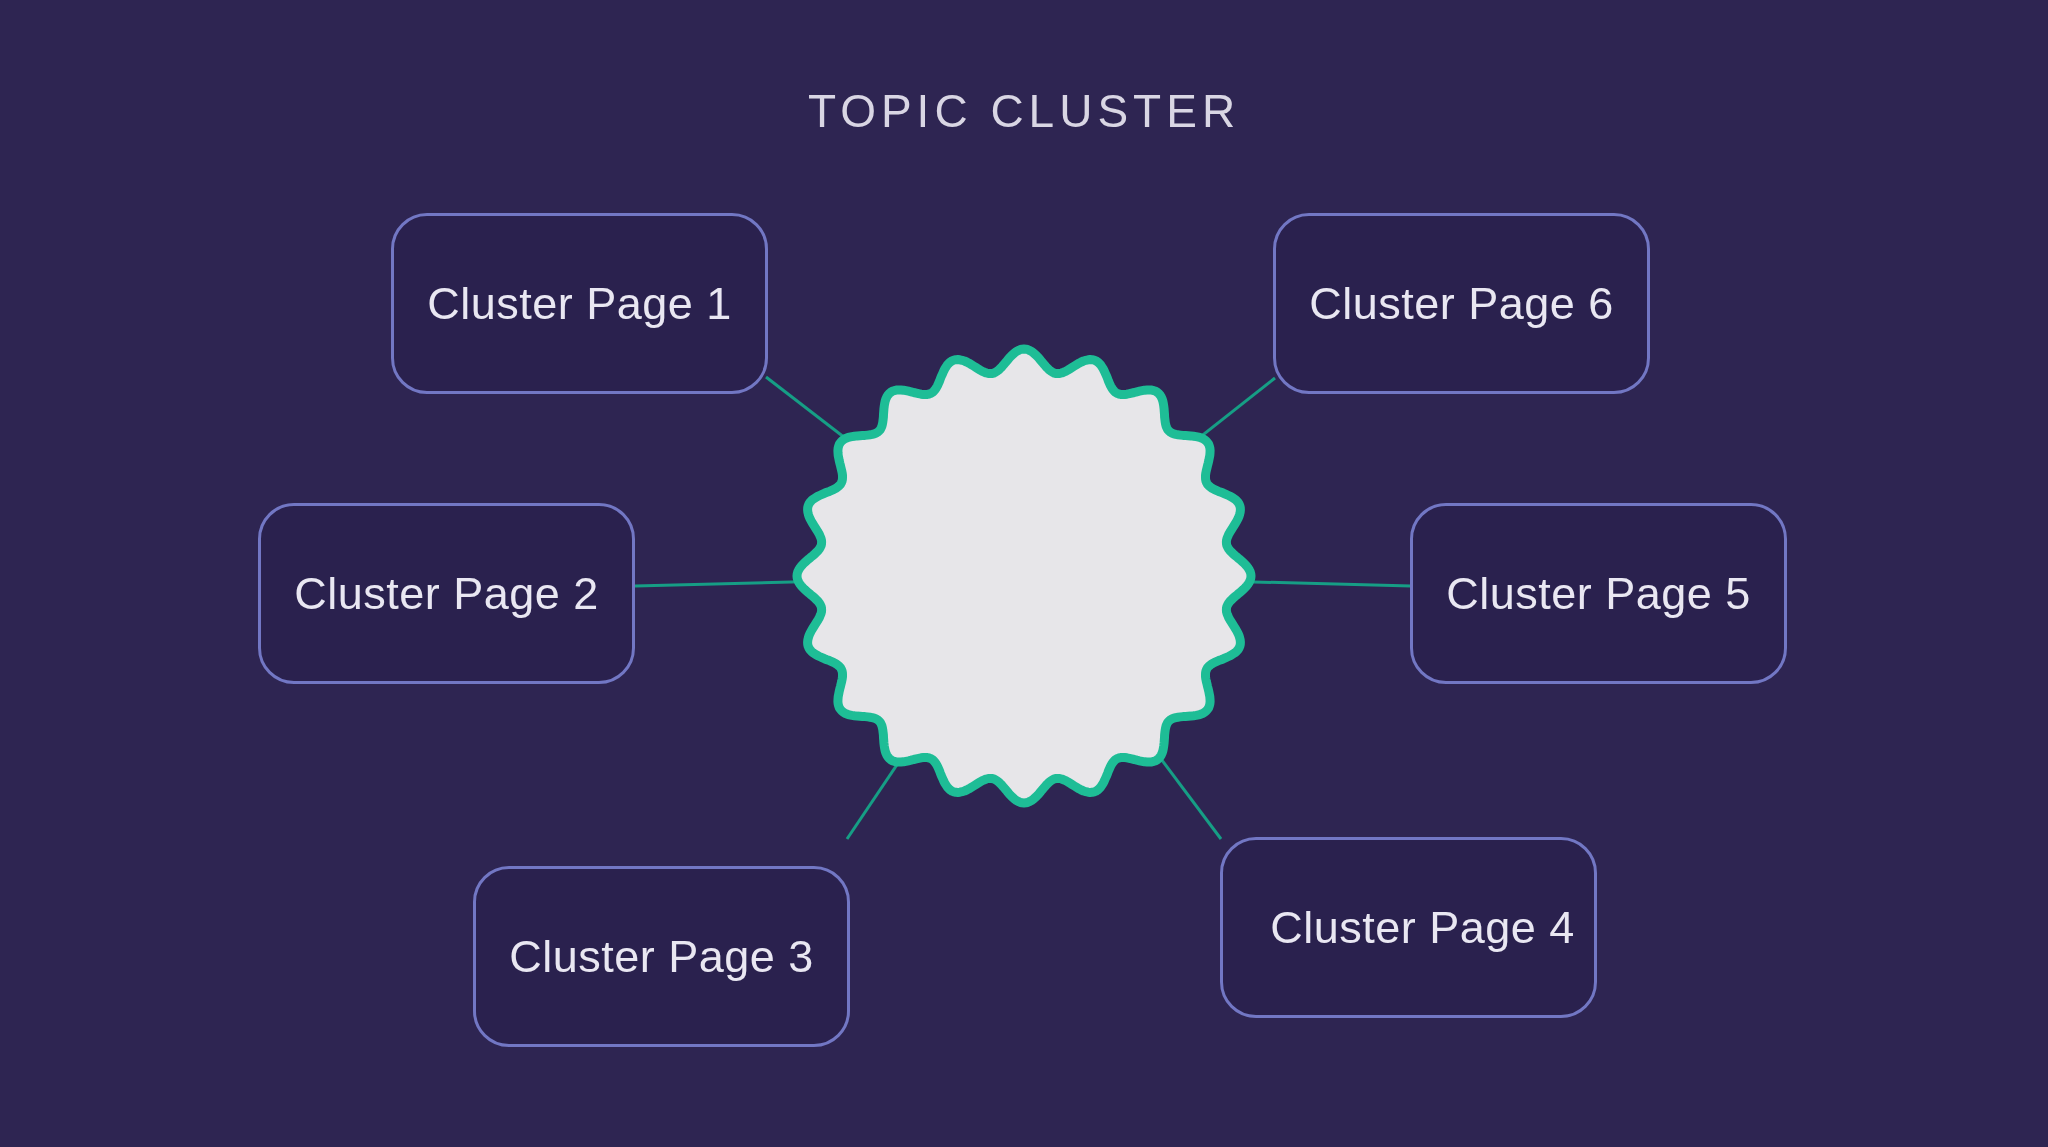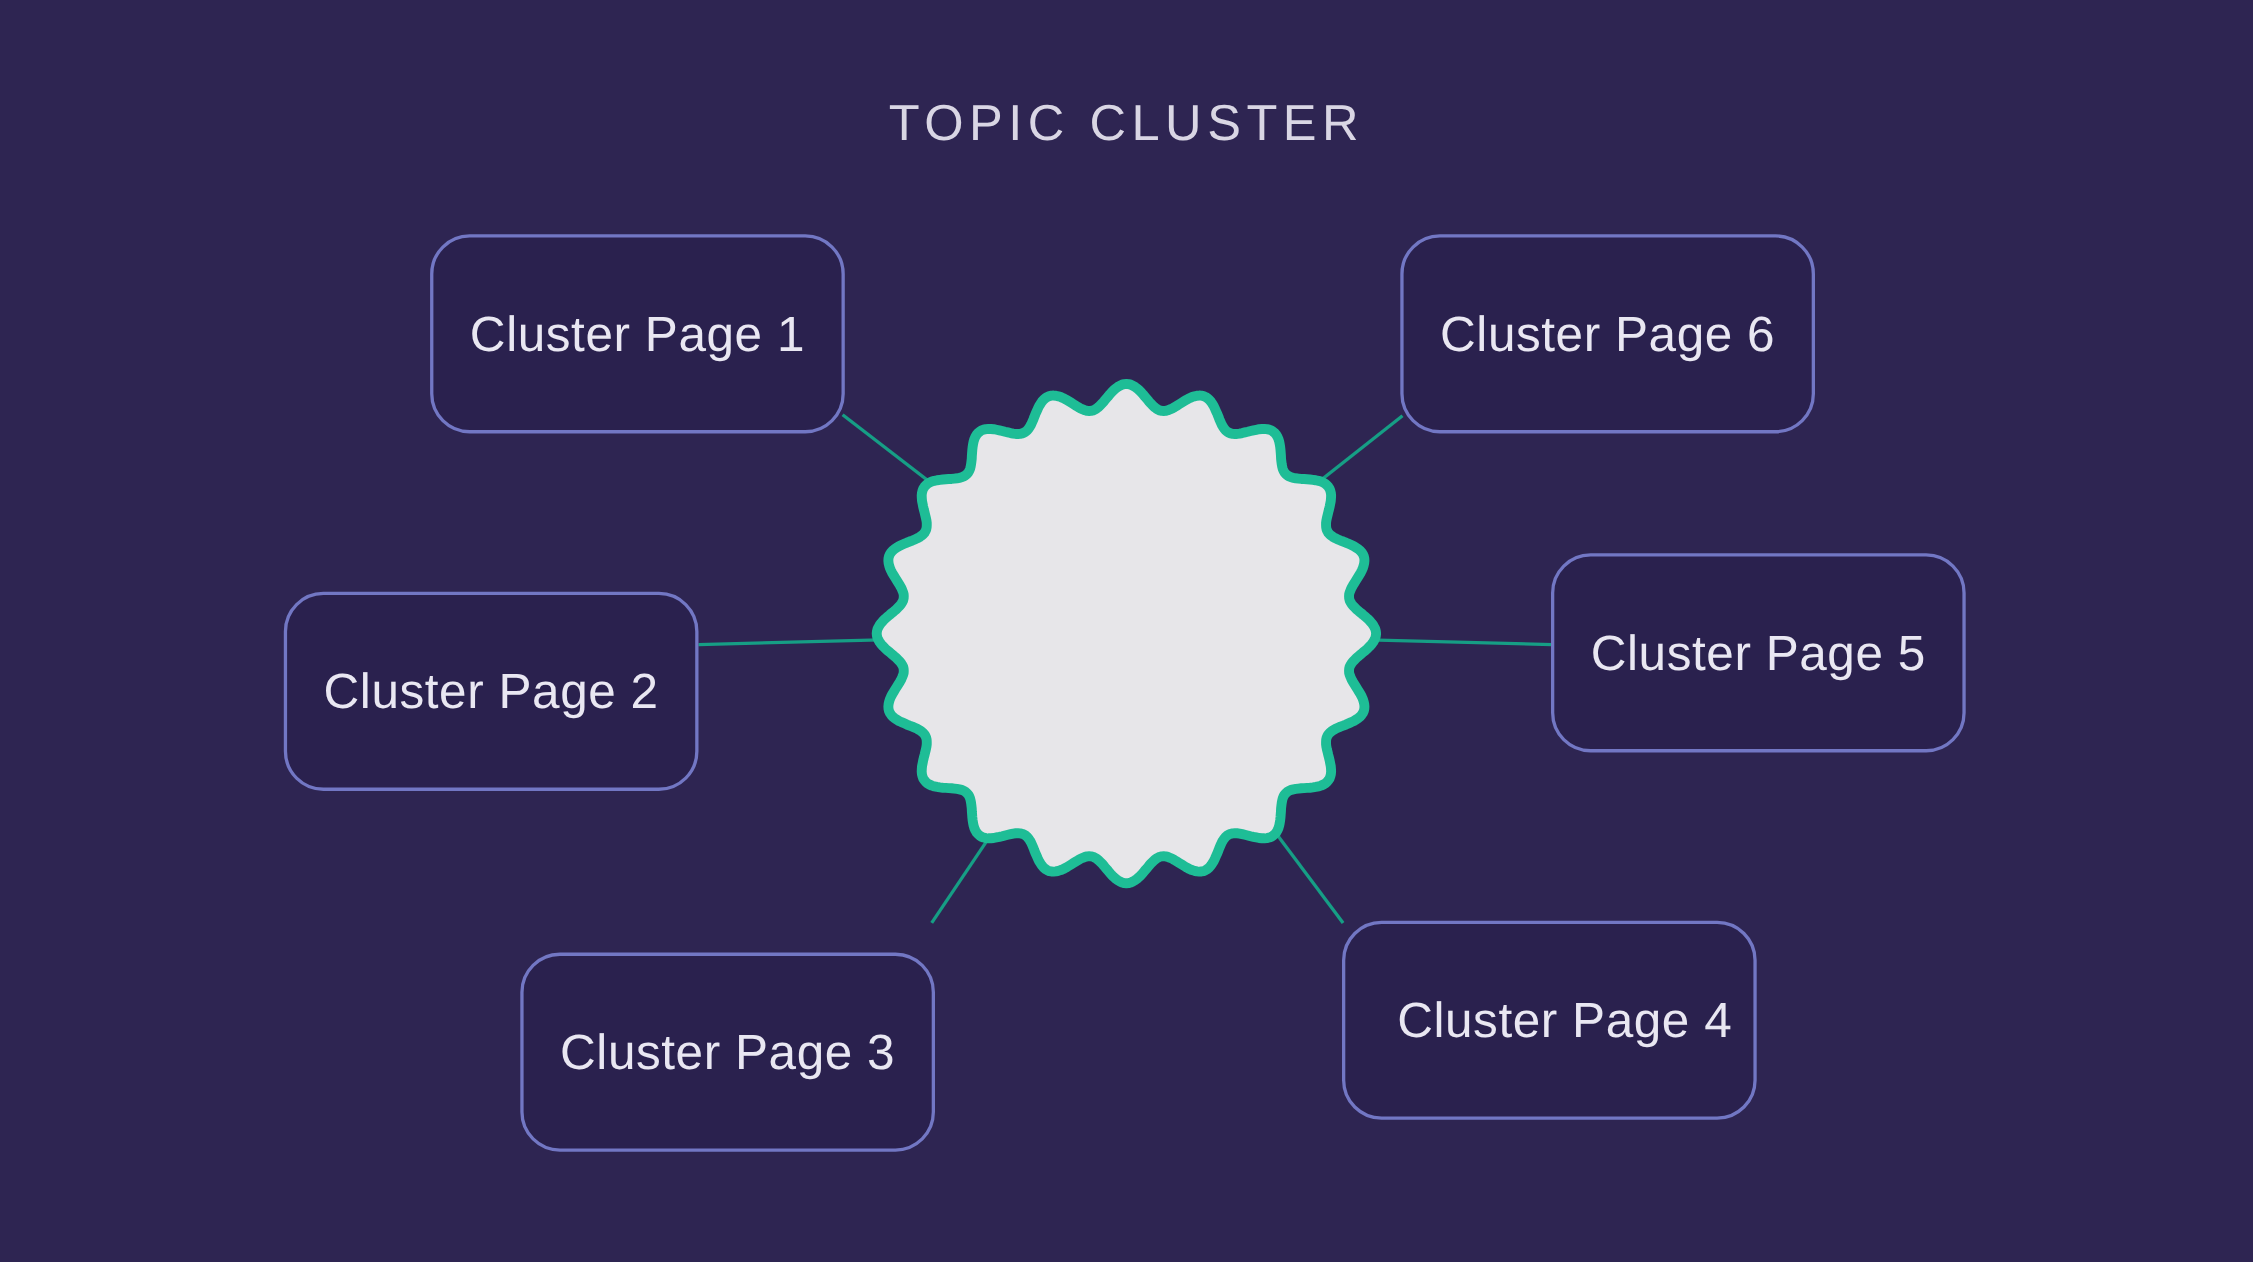--- a/index.html
+++ b/index.html
@@ -63,21 +63,21 @@
     border-radius:36px;
     display:flex;align-items:center;justify-content:center;
   }
   .cluster-box .label{
     font-size:45px;
     font-weight:400;
     color:var(--box_text);
     letter-spacing:0.5px;
   }
   .pos-1{left:391px;top:213px;}
-  .pos-2{left:258px;top:503px;margin-top:35px;}
+  .pos-2{left:258px;top:503px;}
   .pos-3{left:473px;top:866px;}
   .pos-4{left:1220px;top:837px;padding-left:28px;}
   .pos-5{left:1410px;top:503px;}
   .pos-6{left:1273px;top:213px;}
 </style>
 </head>
 <body>
 
 <div class="canvas">
 

